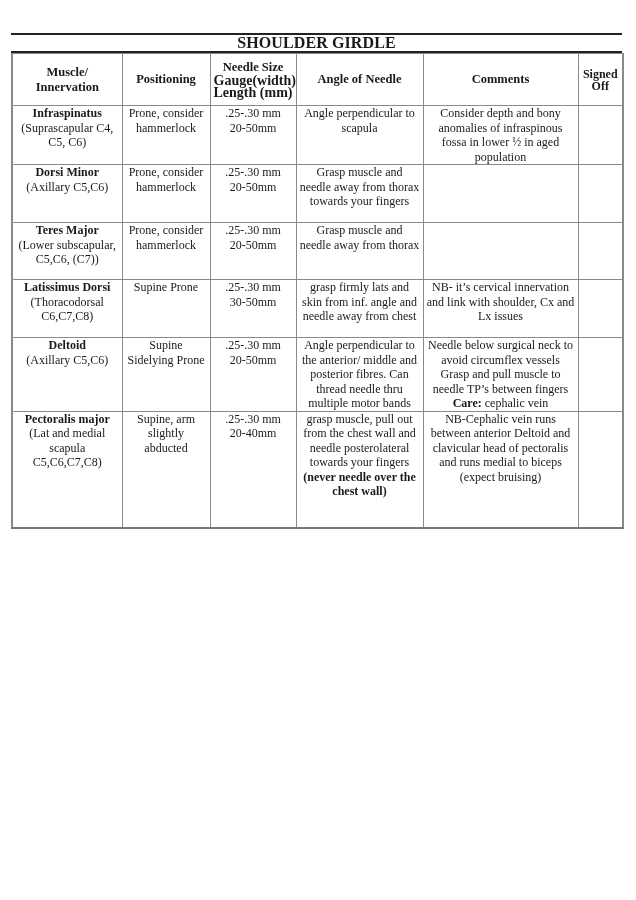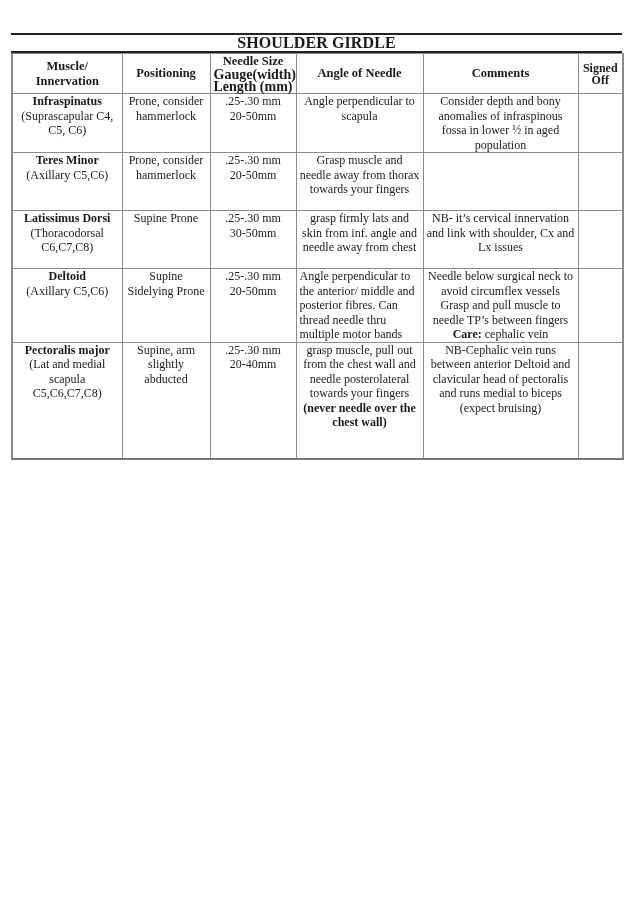--- a/index.html
+++ b/index.html
@@ -9,24 +9,24 @@
   .title-bar { border-top: 2px solid #222; border-bottom: 2px solid #222; height: 16px;
                text-align: center; font-weight: bold; font-size: 16px; line-height: 16px; letter-spacing: 0.1px; }
   table { border-collapse: collapse; width: 611px; table-layout: fixed; }
   td, th { border: 1px solid #8a8a8a; padding: 0 3px; vertical-align: top; text-align: center;
            font-size: 12px; line-height: 14.5px; }
   th { vertical-align: middle; font-weight: bold; font-size: 12.5px; line-height: 15px; }
   th .small { font-size: 14px; line-height: 12px; display: block; }
   th .big { display: block; }
   td .bold { font-weight: bold; display: block; }
   td .sub { display: block; }
-  td.left { text-align: left; }
+  td.left { text-align: center; }
   td b { font-weight: bold; }
   table { border-left: 2px solid #8a8a8a; border-right: 2px solid #8a8a8a; border-bottom: 2px solid #777; }
-  .r-head { height: 40px; }
+  .r-head { height: 52px; }
   .r1 { height: 56px; }
   .r2 { height: 58px; }
   .r3 { height: 57px; }
   .r4 { height: 58px; }
   .r5 { height: 72px; margin-left: 8px; }
   .r6 { height: 117px; margin-left: 8px; }
 </style>
 </head>
 <body>
 
@@ -67,33 +67,47 @@
         <span class="sub">.25-.30 mm</span>
         <span class="sub">20-50mm</span>
       </td>
       <td>Angle perpendicular to scapula</td>
       <td>Consider depth and bony anomalies of infraspinous fossa in lower ½ in aged population</td>
       <td></td>
     </tr>
 
     <tr class="r2">
       <td>
-        <span class="bold">Teres Minor</span>
+        <span class="bold">Dorsi Minor</span>
         <span class="sub">(Axillary C5,C6)</span>
       </td>
       <td>Prone, consider hammerlock</td>
       <td>
         <span class="sub">.25-.30 mm</span>
         <span class="sub">20-50mm</span>
       </td>
       <td>Grasp muscle and needle away from thorax towards your fingers</td>
       <td></td>
       <td></td>
     </tr>
 
+    <tr class="r3">
+      <td>
+        <span class="bold">Teres Major</span>
+        <span class="sub">(Lower subscapular, C5,C6, (C7))</span>
+      </td>
+      <td>Prone, consider hammerlock</td>
+      <td>
+        <span class="sub">.25-.30 mm</span>
+        <span class="sub">20-50mm</span>
+      </td>
+      <td>Grasp muscle and needle away from thorax</td>
+      <td></td>
+      <td></td>
+    </tr>
 
     <tr class="r4">
       <td>
         <span class="bold">Latissimus Dorsi</span>
         <span class="sub">(Thoracodorsal C6,C7,C8)</span>
       </td>
       <td>Supine Prone</td>
       <td>
         <span class="sub">.25-.30 mm</span>
         <span class="sub">30-50mm</span>

